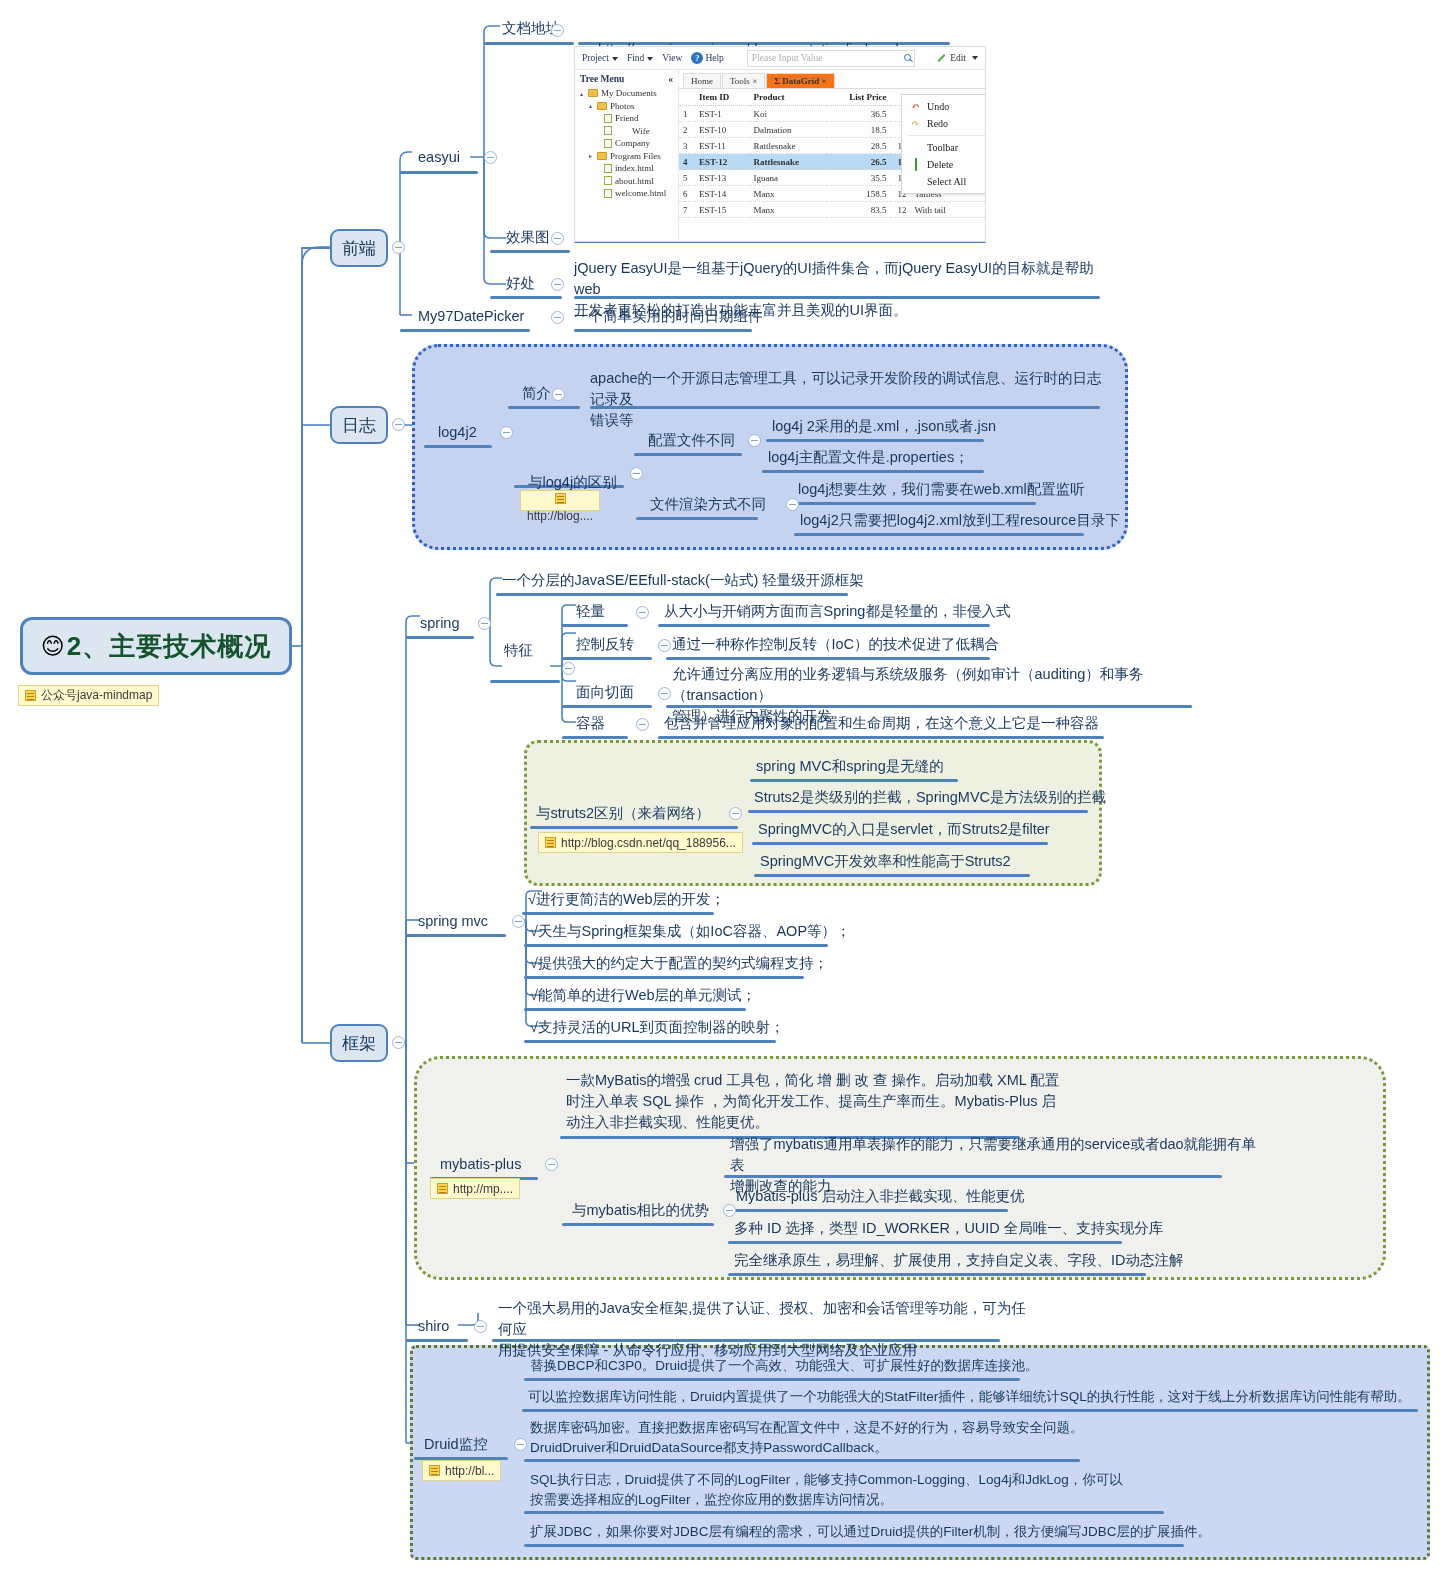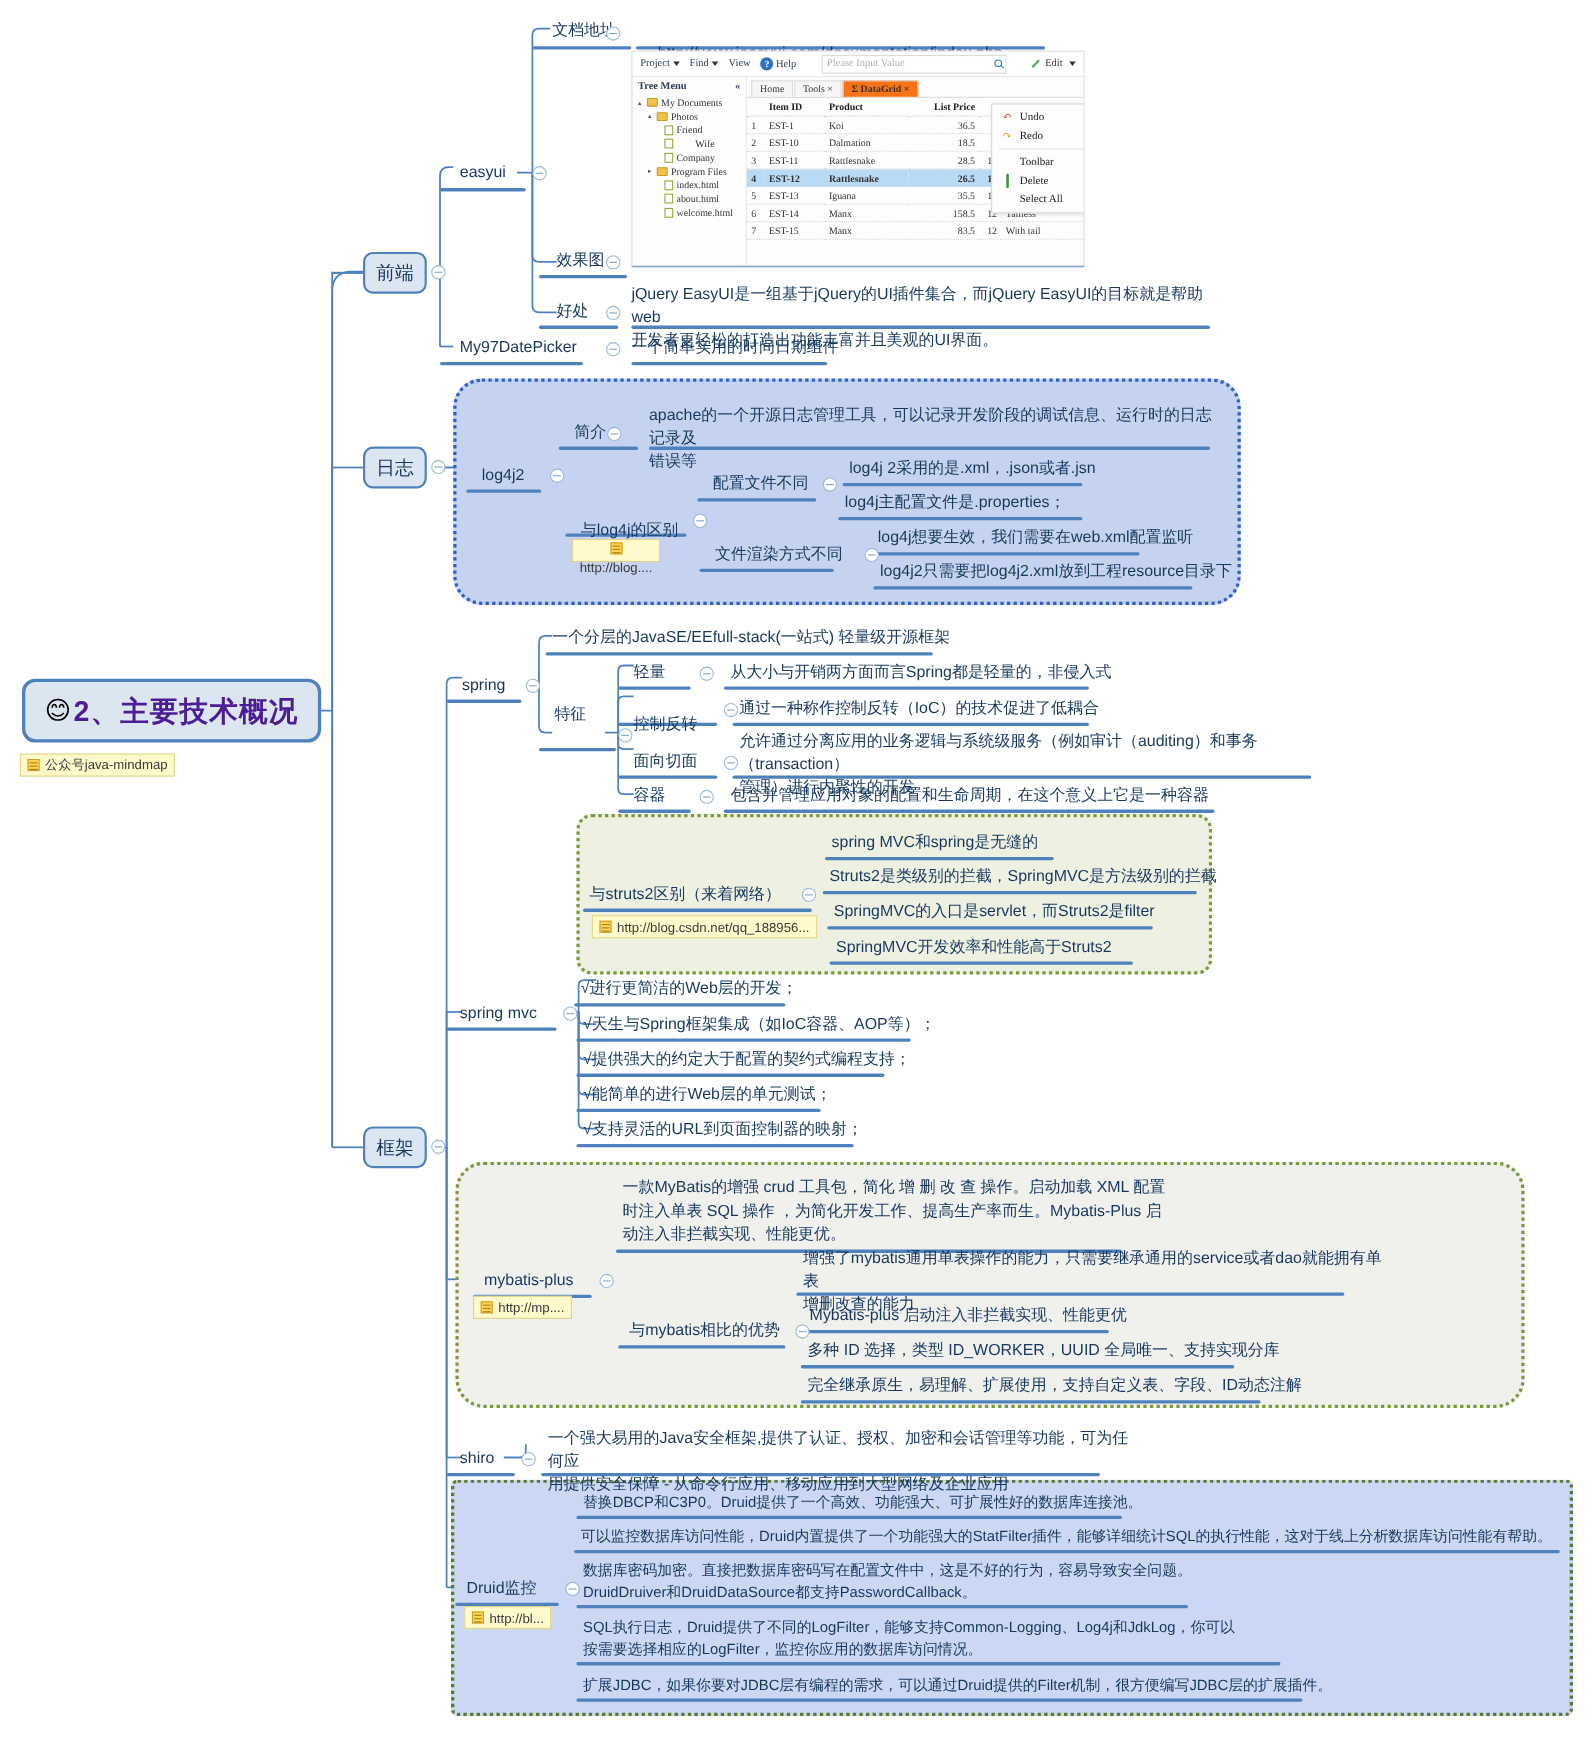--- a/index.html
+++ b/index.html
@@ -59,21 +59,21 @@
     position: absolute;
     left: 20px; top: 617px;
     width: 272px; height: 58px;
     background: #dce6f1;
     border: 3px solid #4f81bd;
     border-radius: 12px;
     display: flex; align-items: center; justify-content: center;
     z-index: 8;
   }
   #root-node .root-label {
-    font-size: 26px; font-weight: bold; color: #4c1d95;
+    font-size: 26px; font-weight: bold; color: #14532d;
     letter-spacing: 1px;
   }
   #root-node .emoji { font-size: 23px; margin-right: 2px; }
 
   
   .branch {
     position: absolute;
     background: #dce6f1;
     border: 2px solid #4f81bd;
     border-radius: 9px;
@@ -594,21 +594,21 @@
   <div class="node" style="left:504px; top:640px;">特征</div>
   <div class="ul" style="left:490px; top:680px; width:70px;"></div>
   <div class="coll" style="left:562px; top:662px;"></div>
 
   <div class="node" style="left:576px; top:601px;">轻量</div>
   <div class="ul" style="left:562px; top:624px; width:66px;"></div>
   <div class="coll" style="left:636px; top:606px;"></div>
   <div class="node" style="left:664px; top:601px;">从大小与开销两方面而言Spring都是轻量的，非侵入式</div>
   <div class="ul" style="left:658px; top:624px; width:332px;"></div>
 
-  <div class="node" style="left:576px; top:649px;">控制反转</div>
+  <div class="node" style="left:576px; top:634px;">控制反转</div>
   <div class="ul" style="left:562px; top:657px; width:90px;"></div>
   <div class="coll" style="left:658px; top:639px;"></div>
   <div class="node" style="left:672px; top:634px;">通过一种称作控制反转（IoC）的技术促进了低耦合</div>
   <div class="ul" style="left:666px; top:657px; width:324px;"></div>
 
   <div class="node" style="left:576px; top:682px;">面向切面</div>
   <div class="ul" style="left:562px; top:705px; width:90px;"></div>
   <div class="coll" style="left:658px; top:687px;"></div>
   <div class="node" style="left:672px; top:664px; width:540px;">允许通过分离应用的业务逻辑与系统级服务（例如审计（auditing）和事务（transaction）
 管理）进行内聚性的开发</div>

